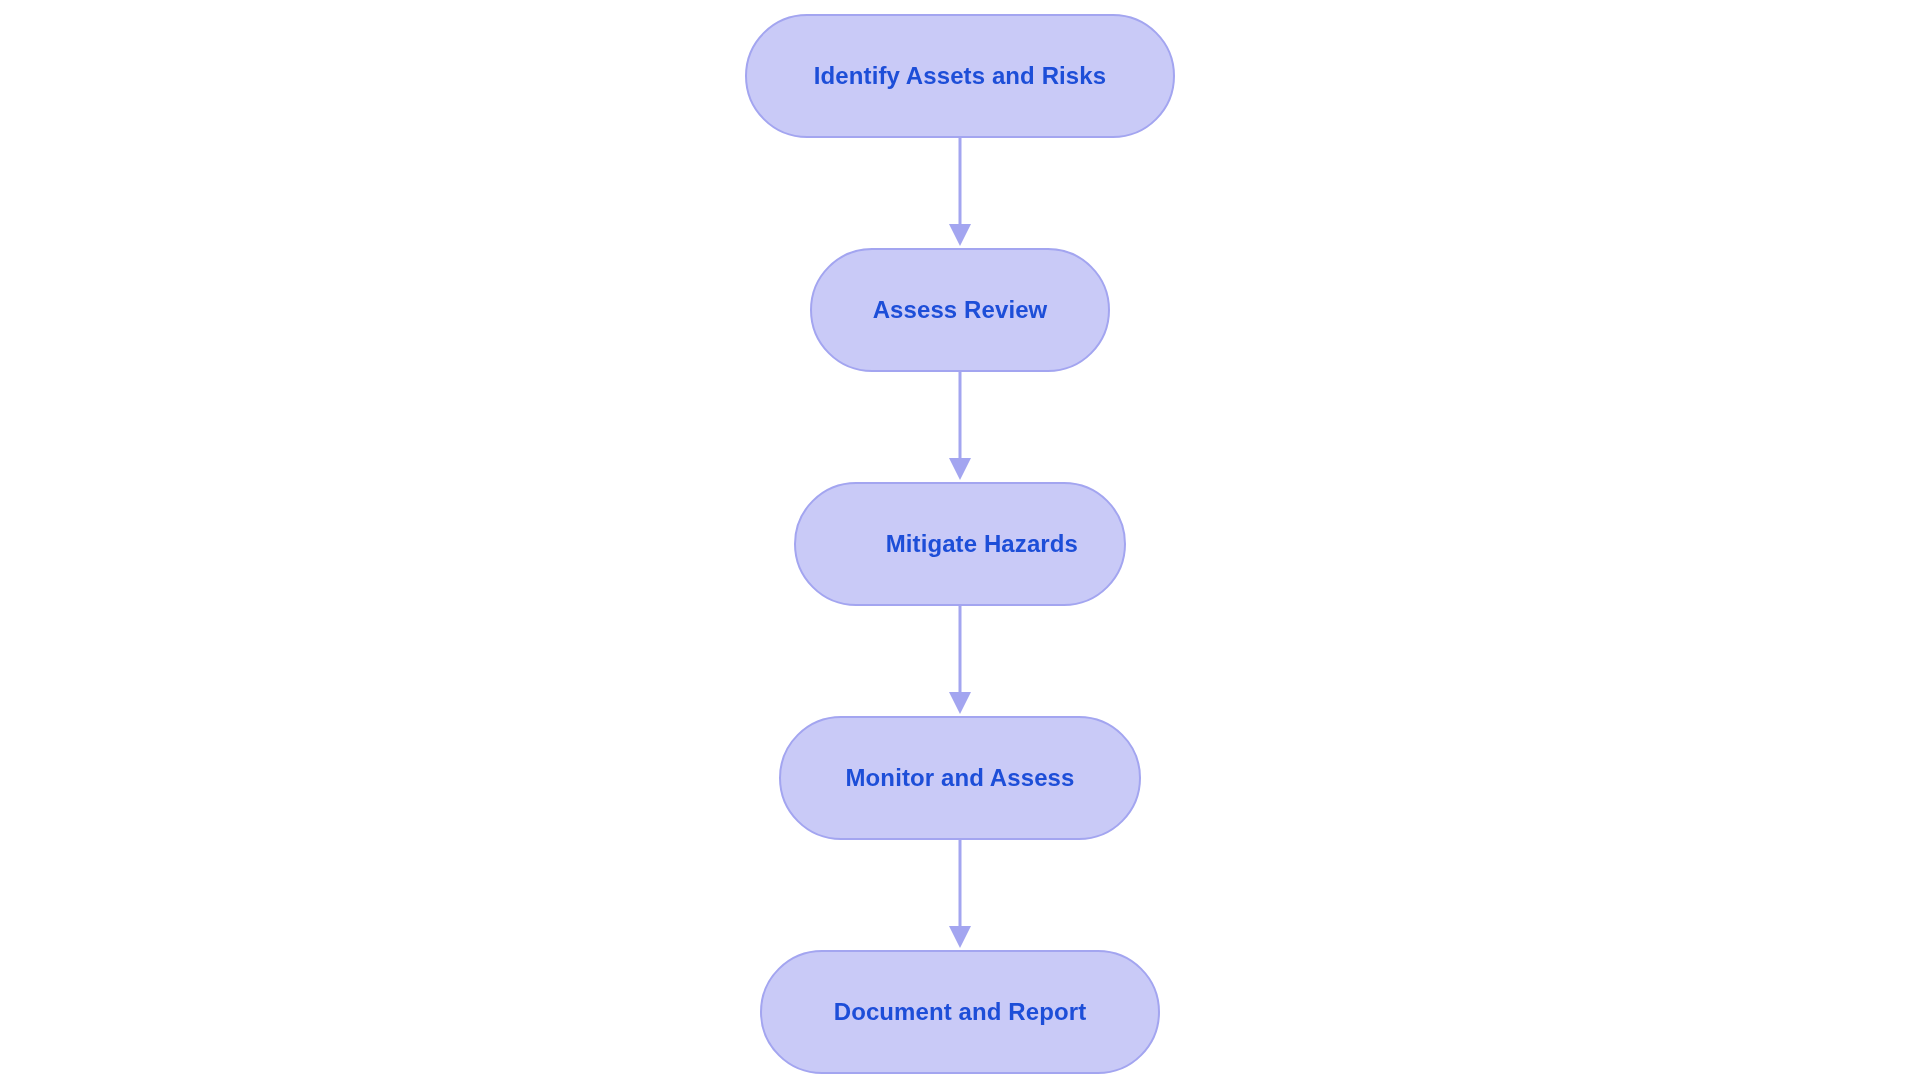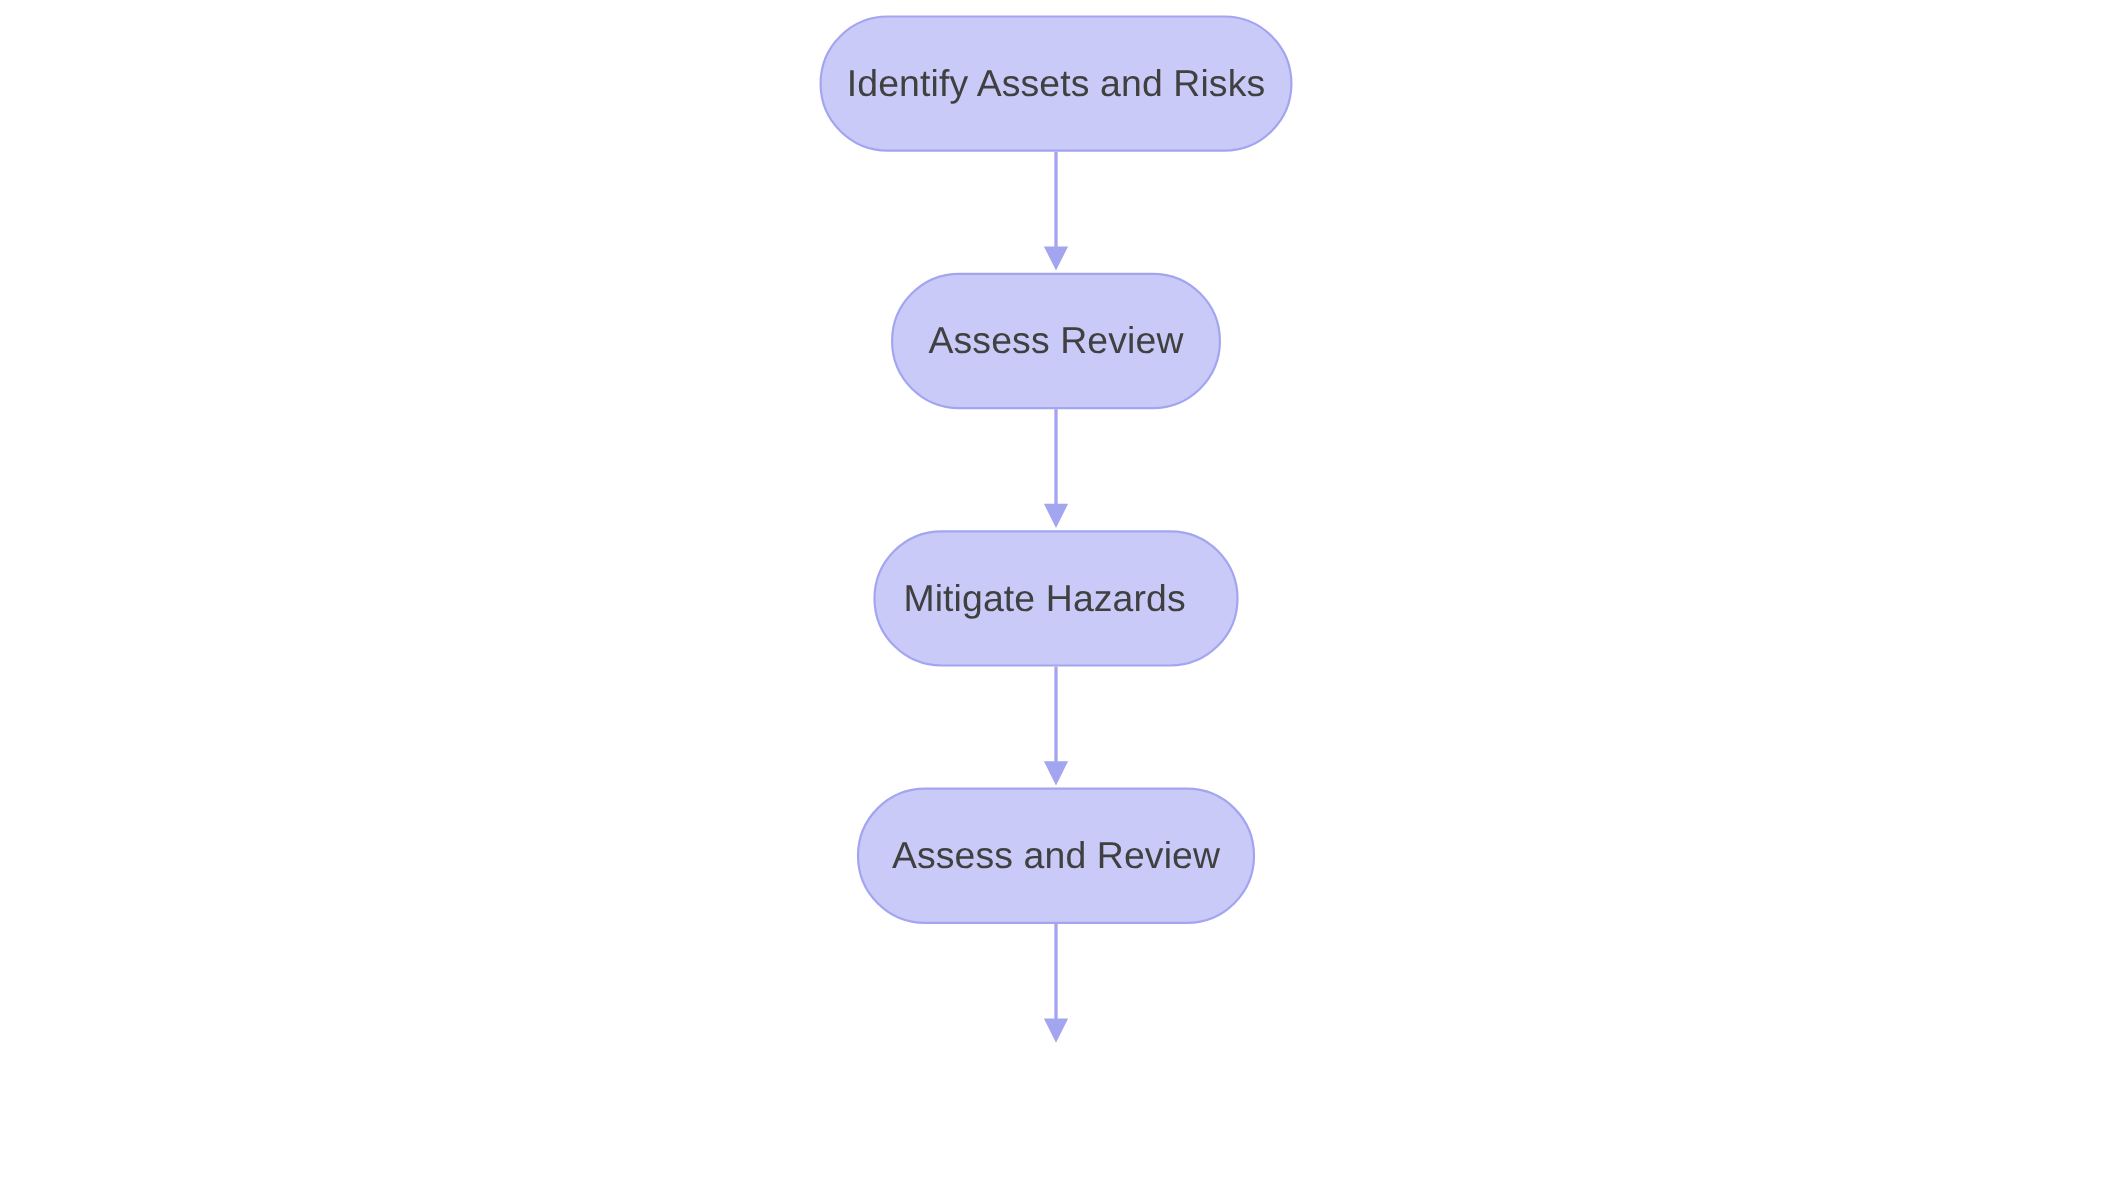--- a/index.html
+++ b/index.html
@@ -40,23 +40,23 @@
     display: flex;
     align-items: center;
     justify-content: center;
     height: 124px;
     border-radius: 62px;
     background: #c9caf7;
     border: 2px solid #a3a5f0;
     flex: 0 0 auto;
   }
   .node-label {
-    color: #404040;
-    font-size: 34px;
-    font-weight: 400;
+    color: #1d4ed8;
+    font-size: 24px;
+    font-weight: 700;
     line-height: 1;
     letter-spacing: 0.1px;
     white-space: nowrap;
     padding: 0 46px;
   }
 
   
   .node.w-1 { width: 430px; }
   .node.w-2 { width: 300px; }
   .node.w-3 { width: 332px; justify-content: flex-end; }
@@ -119,23 +119,26 @@
     <div class="node w-3">
       <span class="node-label">Mitigate Hazards</span>
     </div>
 
     <div class="connector">
       <div class="conn-line"></div>
       <div class="conn-arrow"></div>
     </div>
 
     <div class="node w-4">
-      <span class="node-label">Assess and Review</span>
+      <span class="node-label">Monitor and Assess</span>
     </div>
 
     <div class="connector">
       <div class="conn-line"></div>
       <div class="conn-arrow"></div>
     </div>
 
+    <div class="node w-5">
+      <span class="node-label">Document and Report</span>
+    </div>
 
   </div>
 </div>
 
 </body></html>

